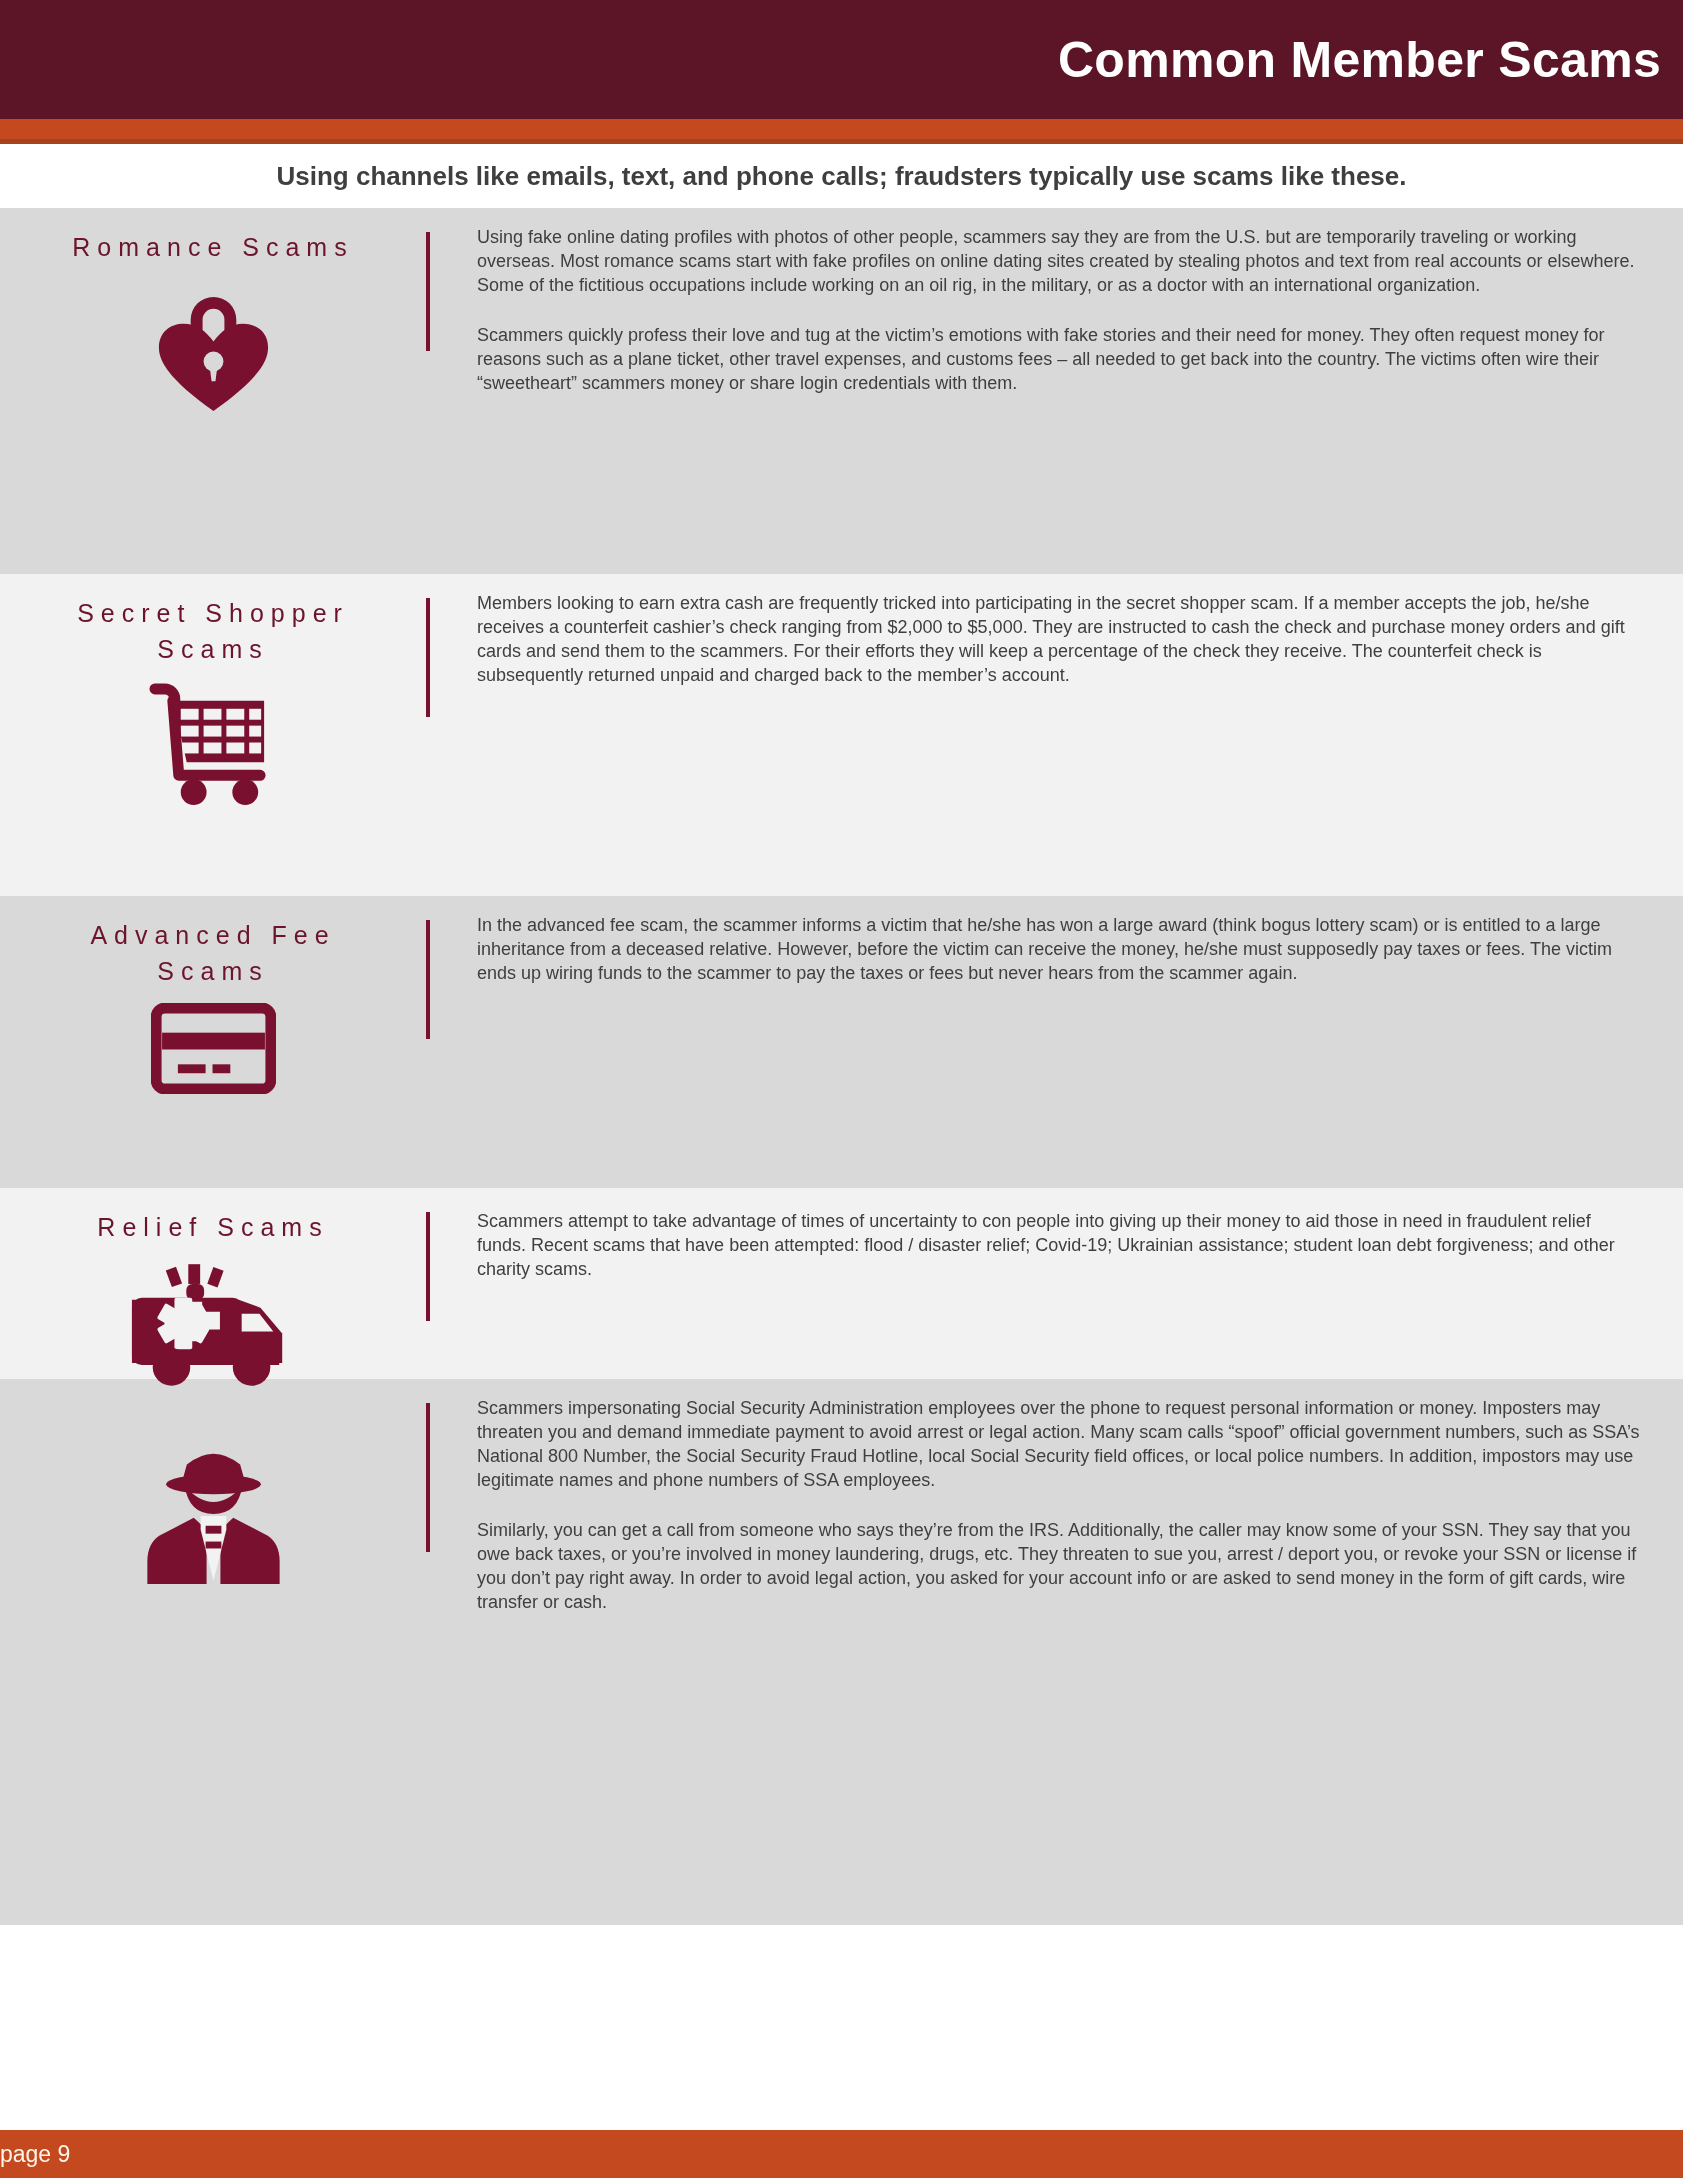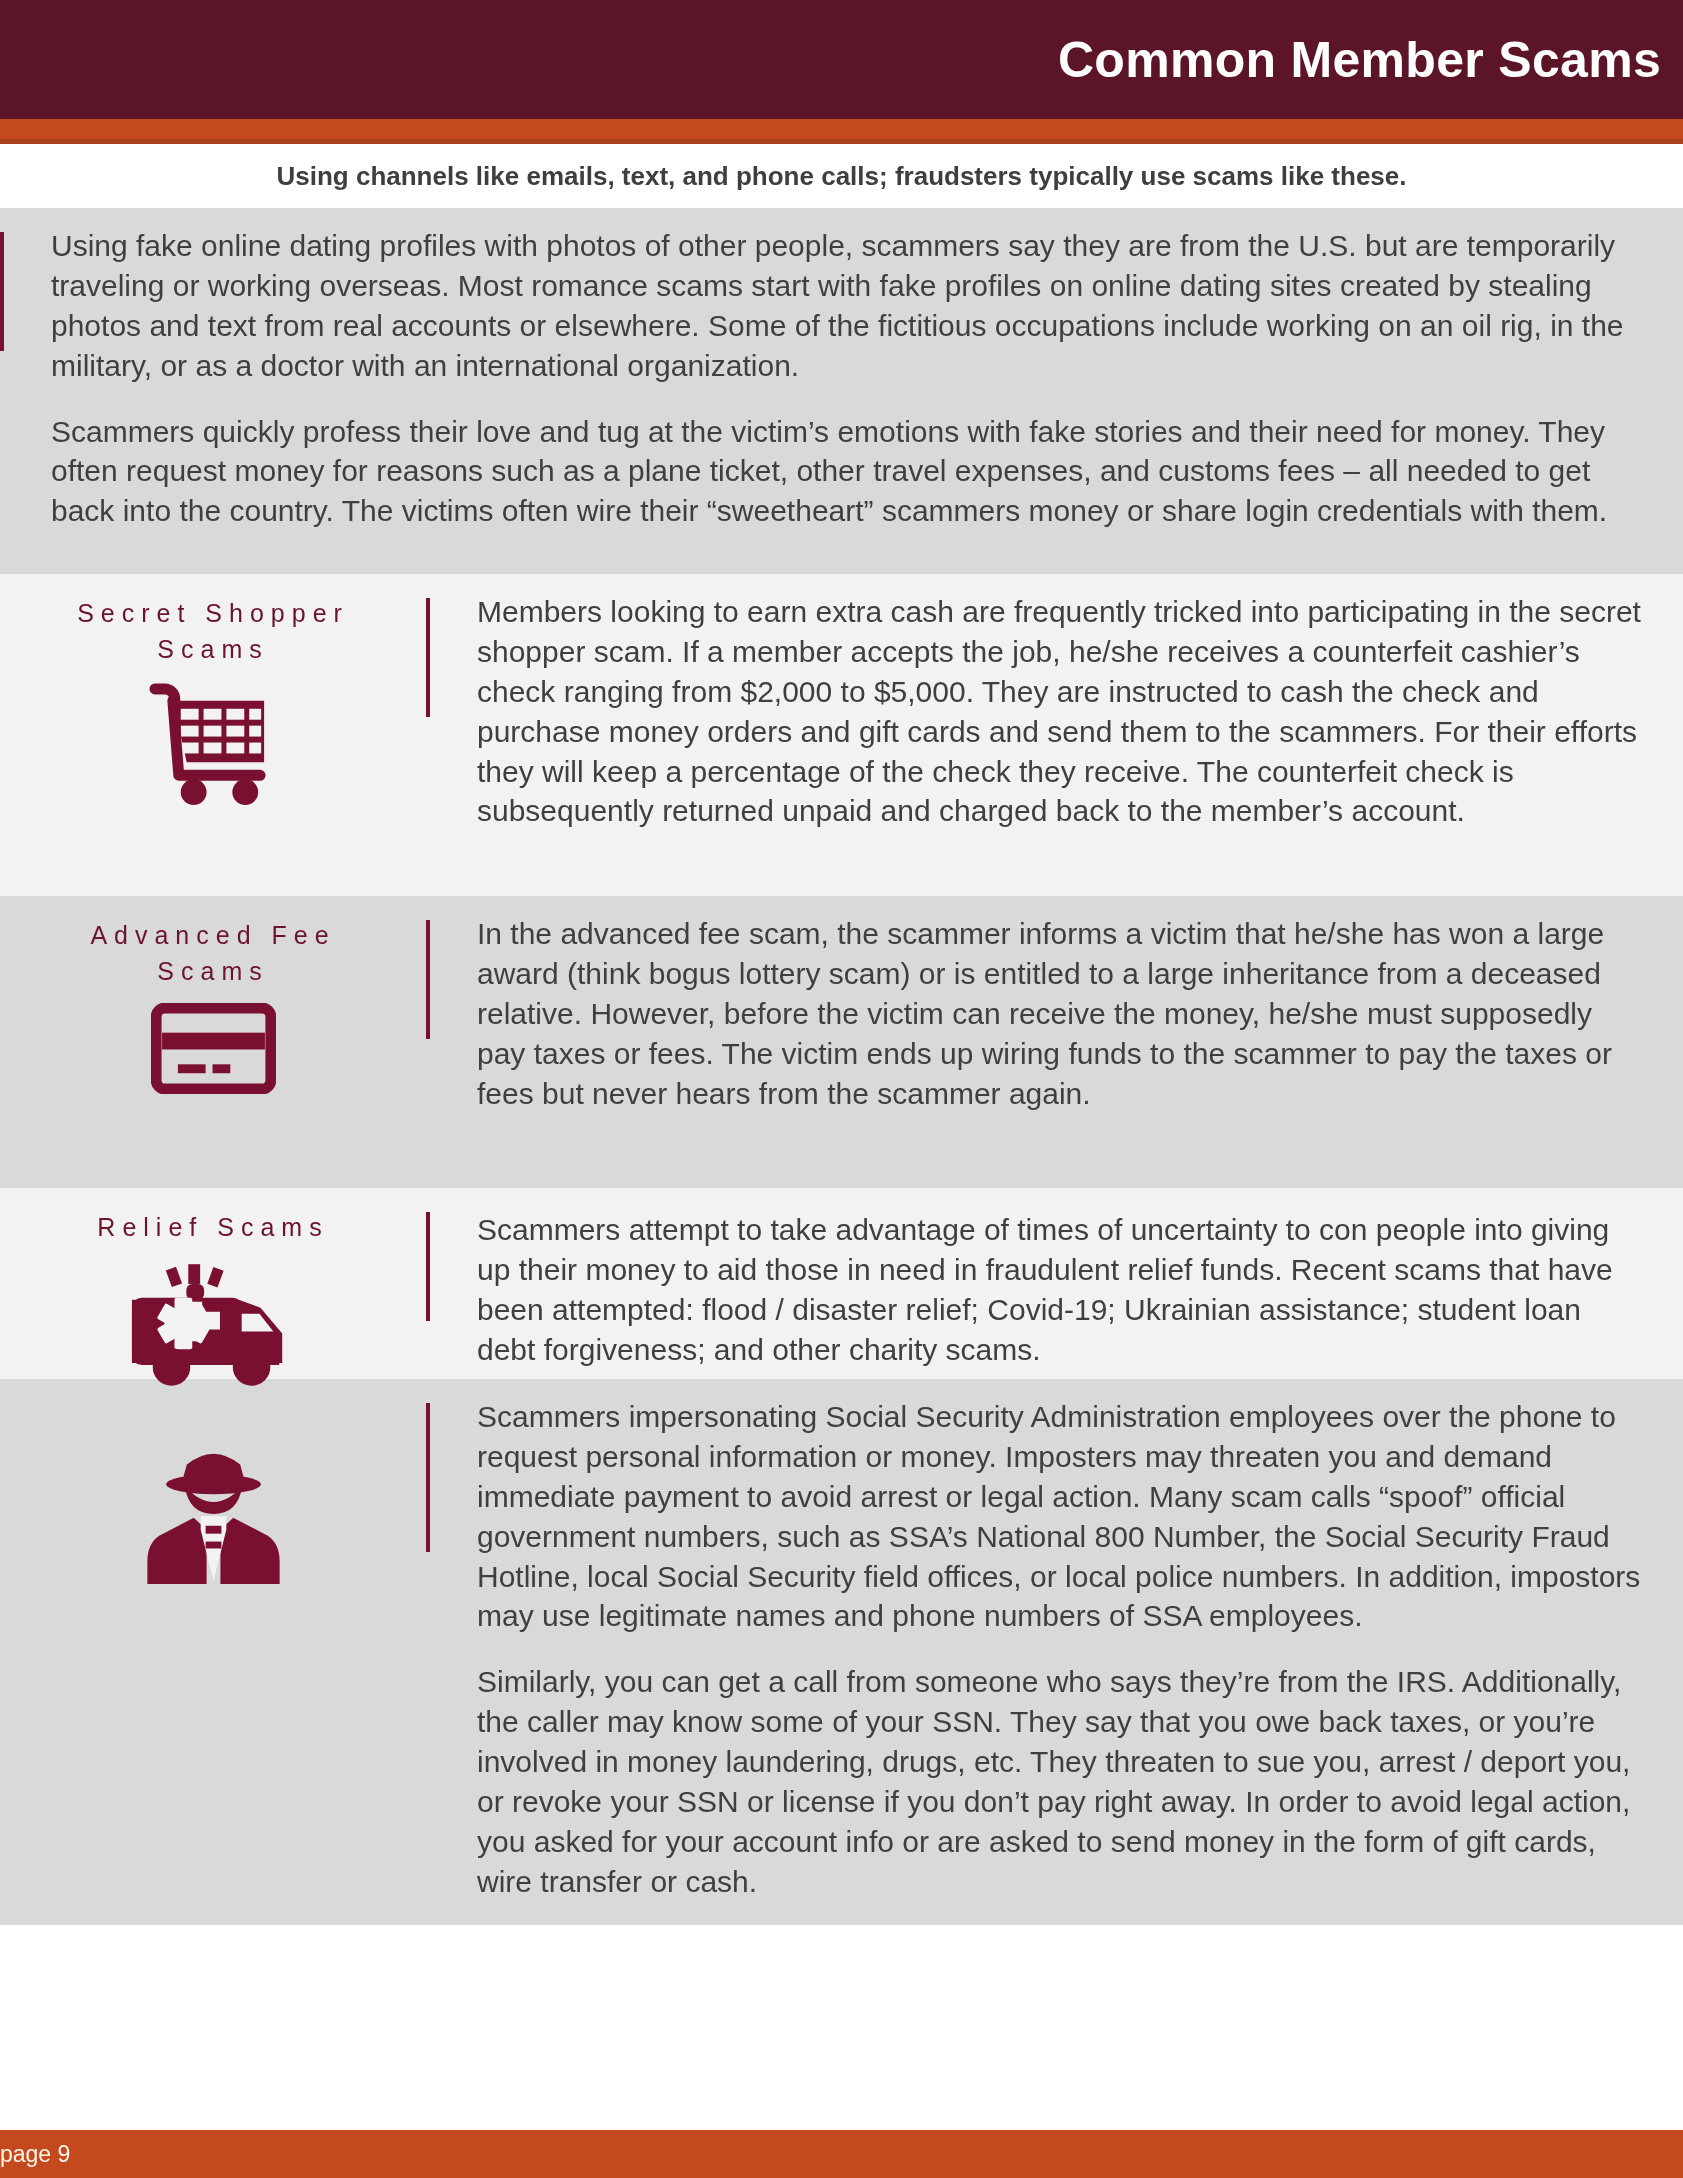--- a/index.html
+++ b/index.html
@@ -104,21 +104,21 @@
   }
 
   .section-body {
     flex: 1 1 auto;
     box-sizing: border-box;
     padding: 18px 40px 10px 47px;
   }
   .section-body p {
     margin: 0 0 26px 0;
     color: #3f3f3f;
-    font-size: 30px;
+    font-size: 18px;
     line-height: 1.33;
   }
   .section-body p:last-child { margin-bottom: 0; }
 
   
   .footer-bar {
     position: absolute;
     left: 0;
     bottom: 0;
     width: 1683px;
@@ -141,20 +141,31 @@
   <div class="header-title">Common Member Scams</div>
 </div>
 <div class="header-accent"></div>
 <div class="header-accent-thin"></div>
 
 <div class="subtitle-row">
   <div class="subtitle-text">Using channels like emails, text, and phone calls; fraudsters typically use scams like these.</div>
 </div>
 
 <div class="section shade-dark" style="height:366px;">
+  <div class="section-left">
+    <div class="section-heading">Romance Scams</div>
+    <div class="section-icon">
+      <svg width="129" height="139" viewBox="0 0 130 140">
+        <path d="M42 56 L42 40 a23 23 0 0 1 46 0 L88 56 L76 56 L76 40 a11 11 0 0 0 -22 0 L54 56 Z" fill="#7a1030"></path>
+        <path d="M65 132 C 20 100 10 82 10 68 C 10 52 22 44 35 44 C 48 44 58 52 65 62 C 72 52 82 44 95 44 C 108 44 120 52 120 68 C 120 82 110 100 65 132 Z" fill="#7a1030"></path>
+        <circle cx="65" cy="82" r="10" fill="#d9d9d9"></circle>
+        <path d="M61 86 L69 86 L67 102 L63 102 Z" fill="#d9d9d9"></path>
+      </svg>
+    </div>
+  </div>
   <div class="section-rule-wrap">
     <div class="section-rule" style="height:119px;"></div>
   </div>
   <div class="section-body">
     <p>Using fake online dating profiles with photos of other people, scammers say they are from the U.S. but are temporarily traveling or working overseas. Most romance scams start with fake profiles on online dating sites created by stealing photos and text from real accounts or elsewhere. Some of the fictitious occupations include working on an oil rig, in the military, or as a doctor with an international organization.</p>
     <p>Scammers quickly profess their love and tug at the victim’s emotions with fake stories and their need for money. They often request money for reasons such as a plane ticket, other travel expenses, and customs fees – all needed to get back into the country. The victims often wire their “sweetheart” scammers money or share login credentials with them.</p>
   </div>
 </div>
 
 <div class="section shade-light" style="height:322px;">

